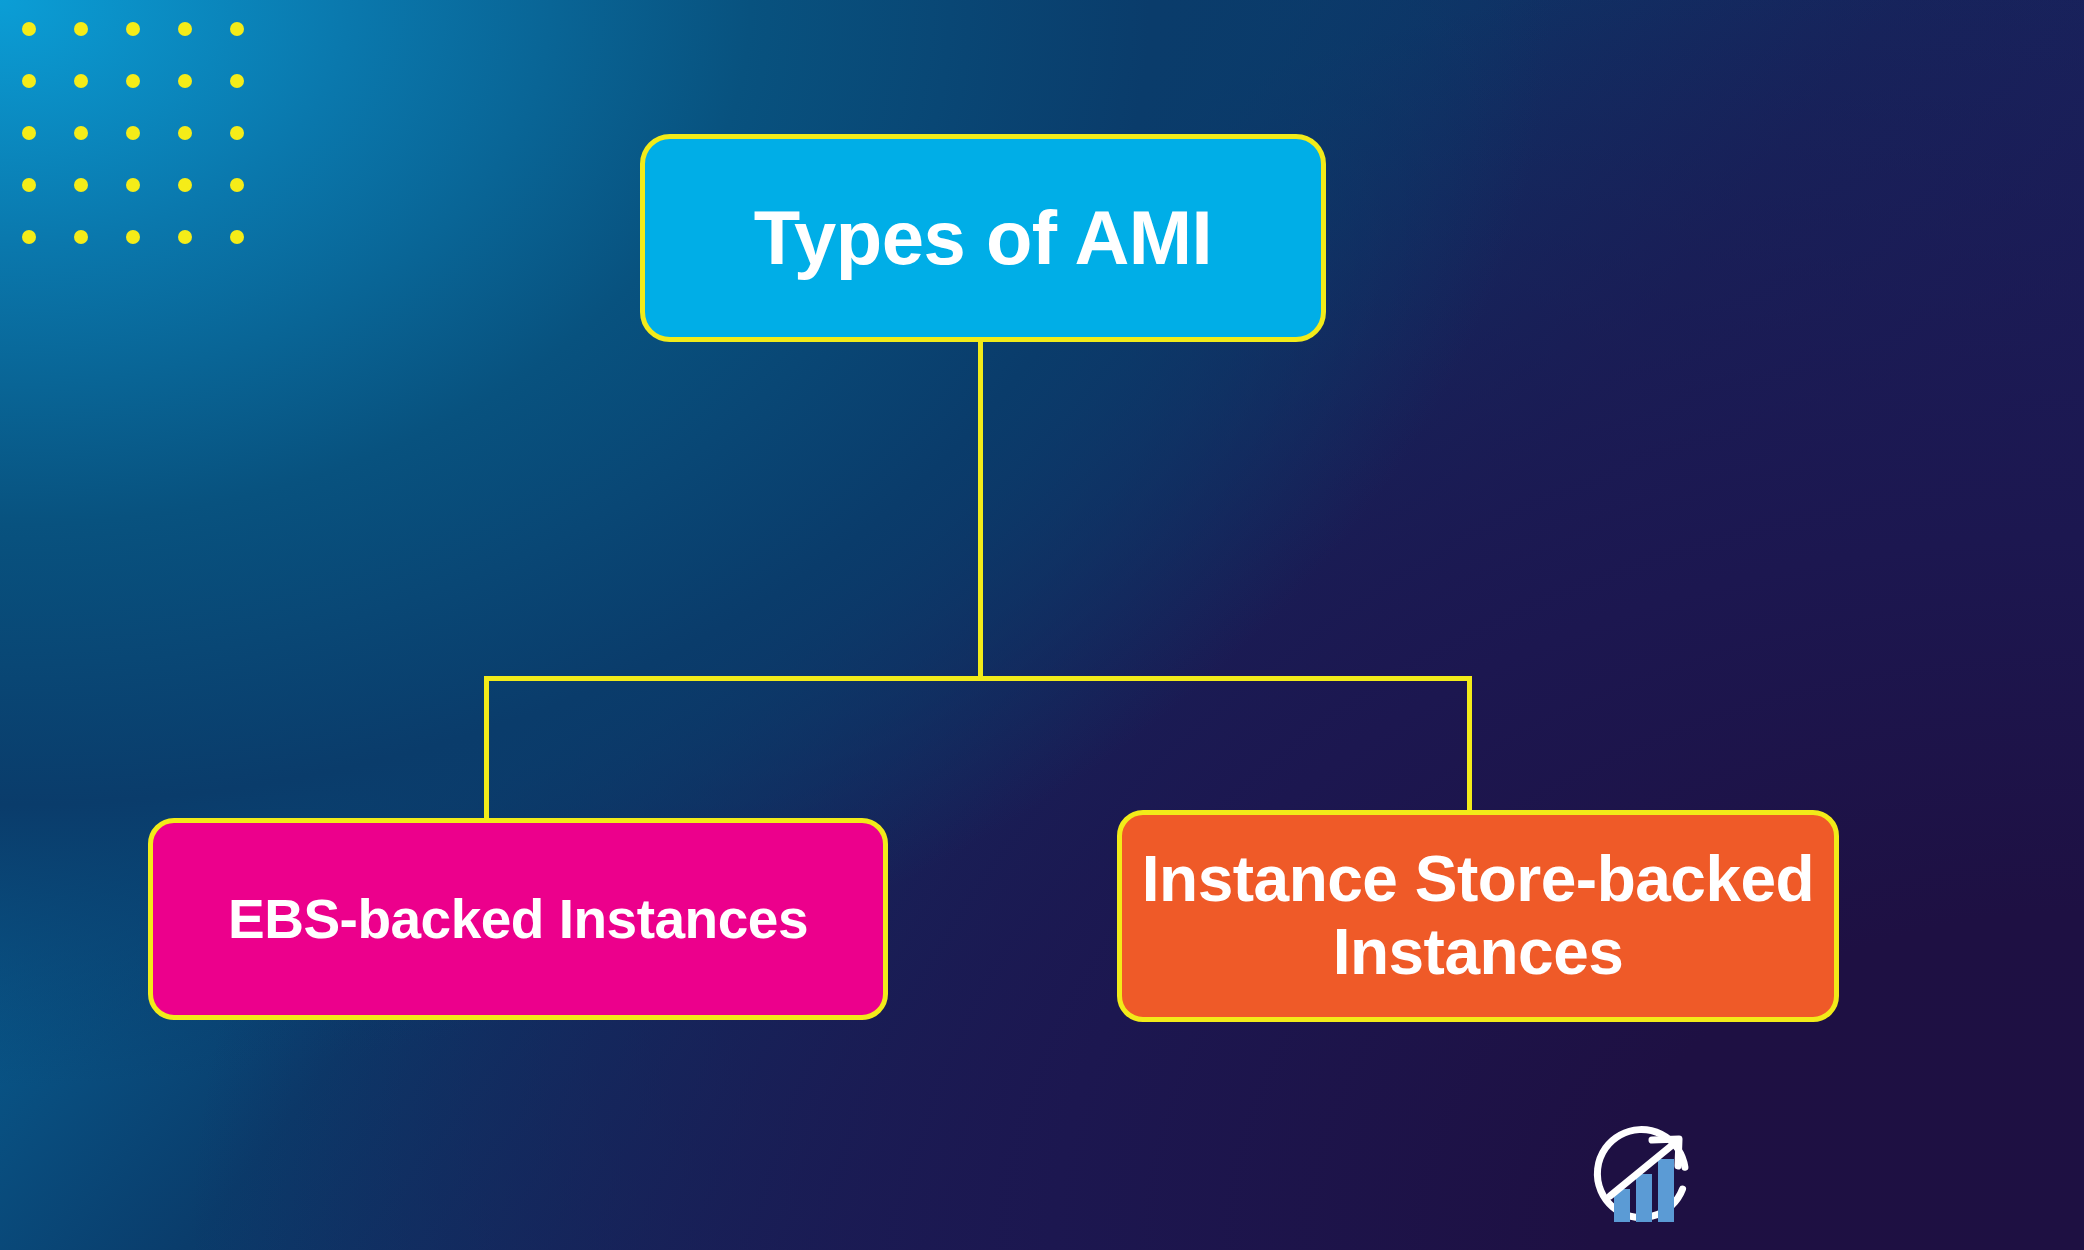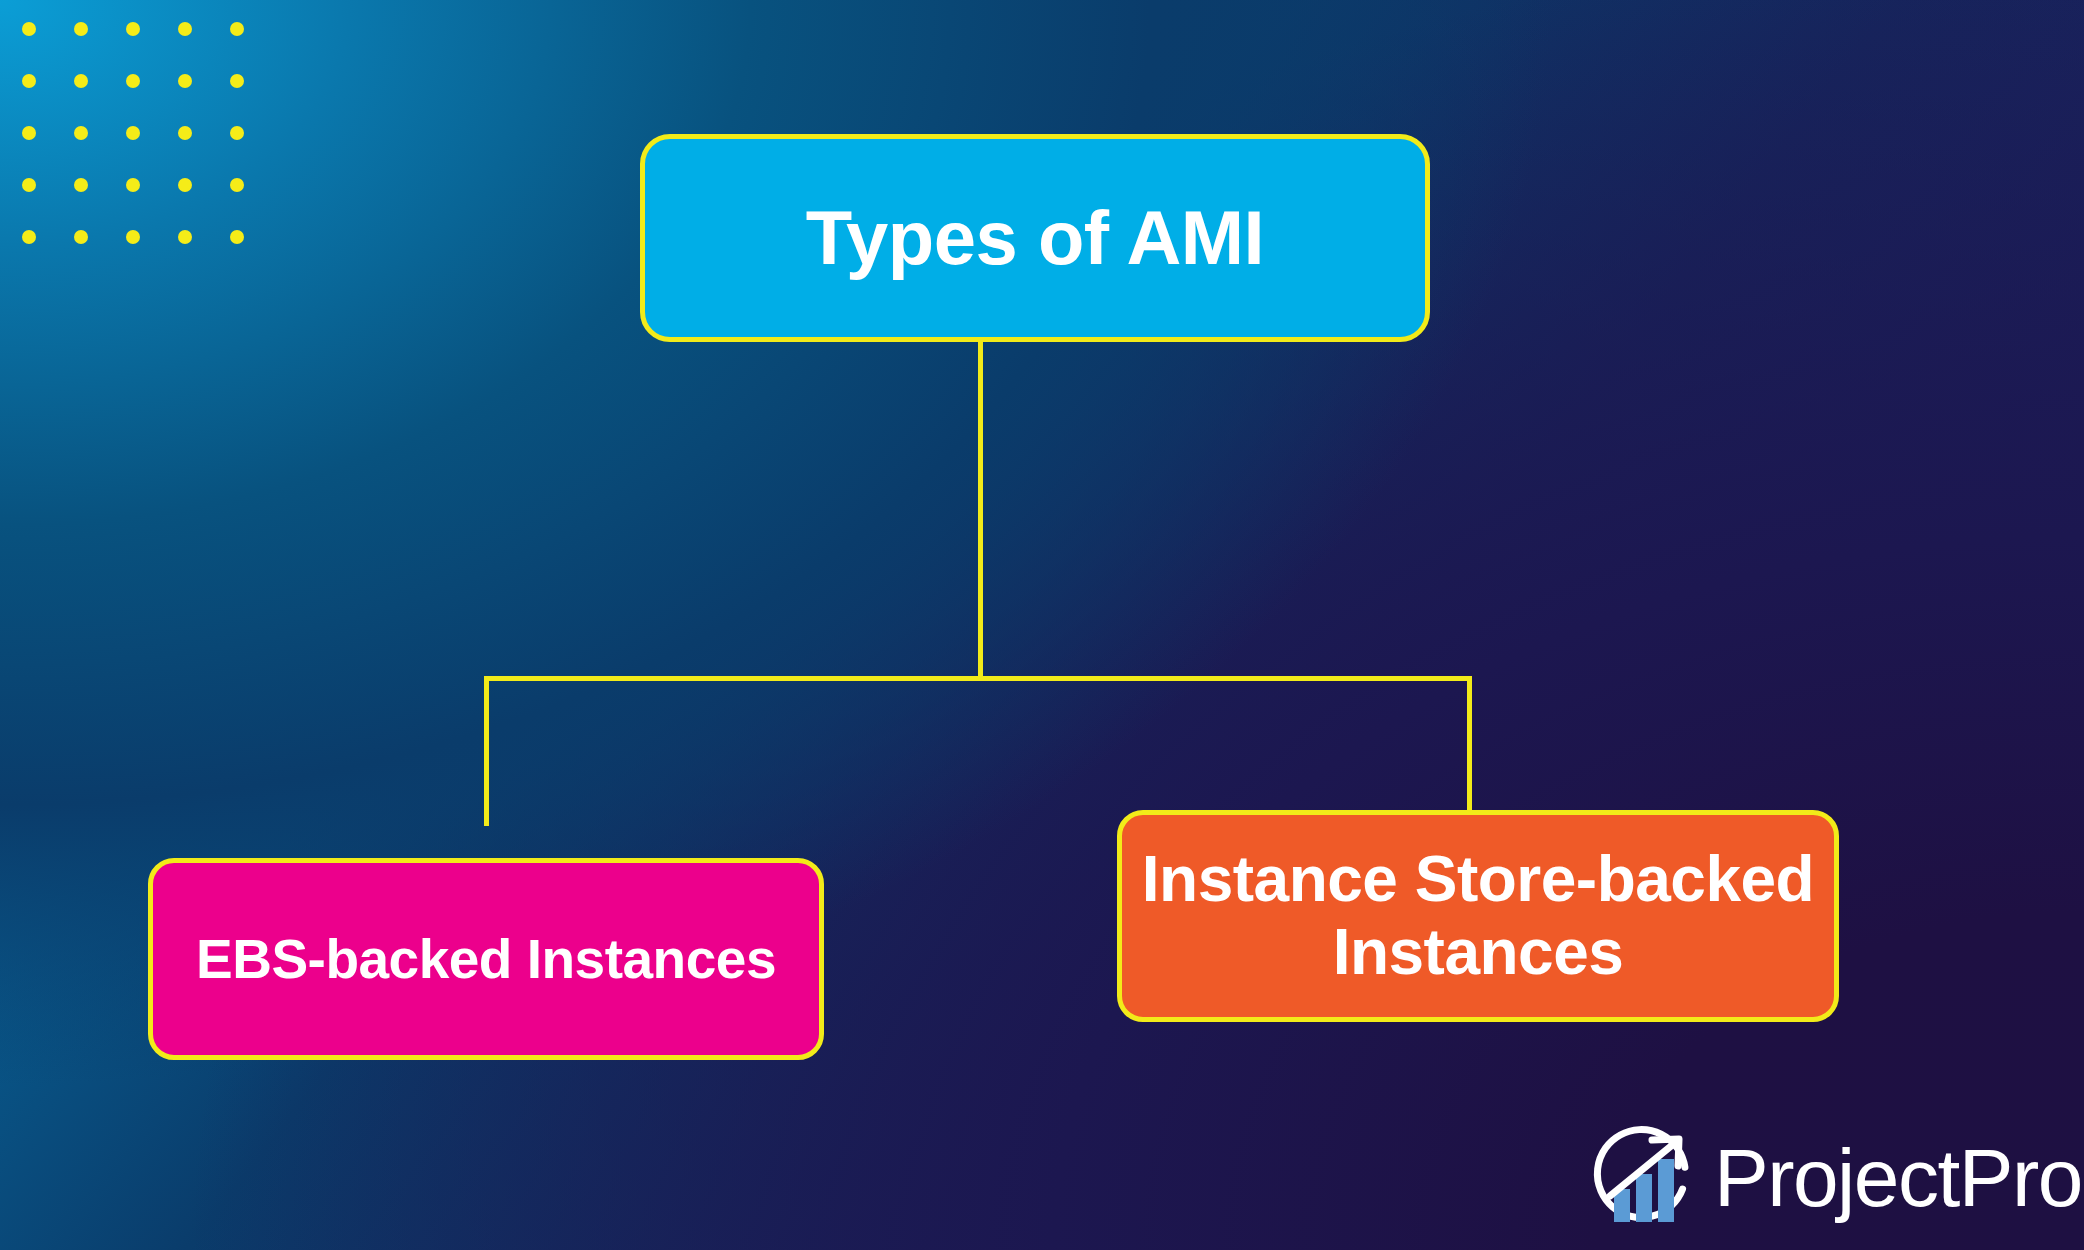--- a/index.html
+++ b/index.html
@@ -59,31 +59,31 @@
     border: 5px solid #f2eb19;
     border-radius: 26px;
     line-height: 1.14;
     letter-spacing: -0.5px;
     padding: 6px 16px;
   }
 
   #node-root {
     left: 640px;
     top: 134px;
-    width: 790px;
+    width: 686px;
     height: 208px;
     background: #00aee7;
     font-size: 76px;
     border-radius: 30px;
   }
 
   #node-ebs {
     left: 148px;
-    top: 858px;
-    width: 676px;
+    top: 818px;
+    width: 740px;
     height: 202px;
     background: #ec008c;
     font-size: 55px;
   }
 
   #node-instance-store {
     left: 1117px;
     top: 810px;
     width: 722px;
     height: 212px;
@@ -158,16 +158,15 @@
 
       <path d="M 95.5 34.5 A 44 44 0 1 0 100 56" fill="none" stroke="#ffffff" stroke-width="7" stroke-linecap="round" transform="rotate(18 58 58)"></path>
 
       <rect x="30" y="69" width="16" height="33" fill="#5b9bd5"></rect>
       <rect x="52" y="54" width="16" height="48" fill="#5b9bd5"></rect>
       <rect x="74" y="39" width="16" height="63" fill="#5b9bd5"></rect>
 
       <path d="M 26 76 L 92 22" fill="none" stroke="#ffffff" stroke-width="7" stroke-linecap="round"></path>
       <path d="M 68 20 L 95 19 L 94 46" fill="none" stroke="#ffffff" stroke-width="7" stroke-linejoin="round" stroke-linecap="round"></path>
     </svg>
-    <span id="logo-wordmark">ProjectPro</span>
   </div>
 
 </div>
 
 </body></html>

